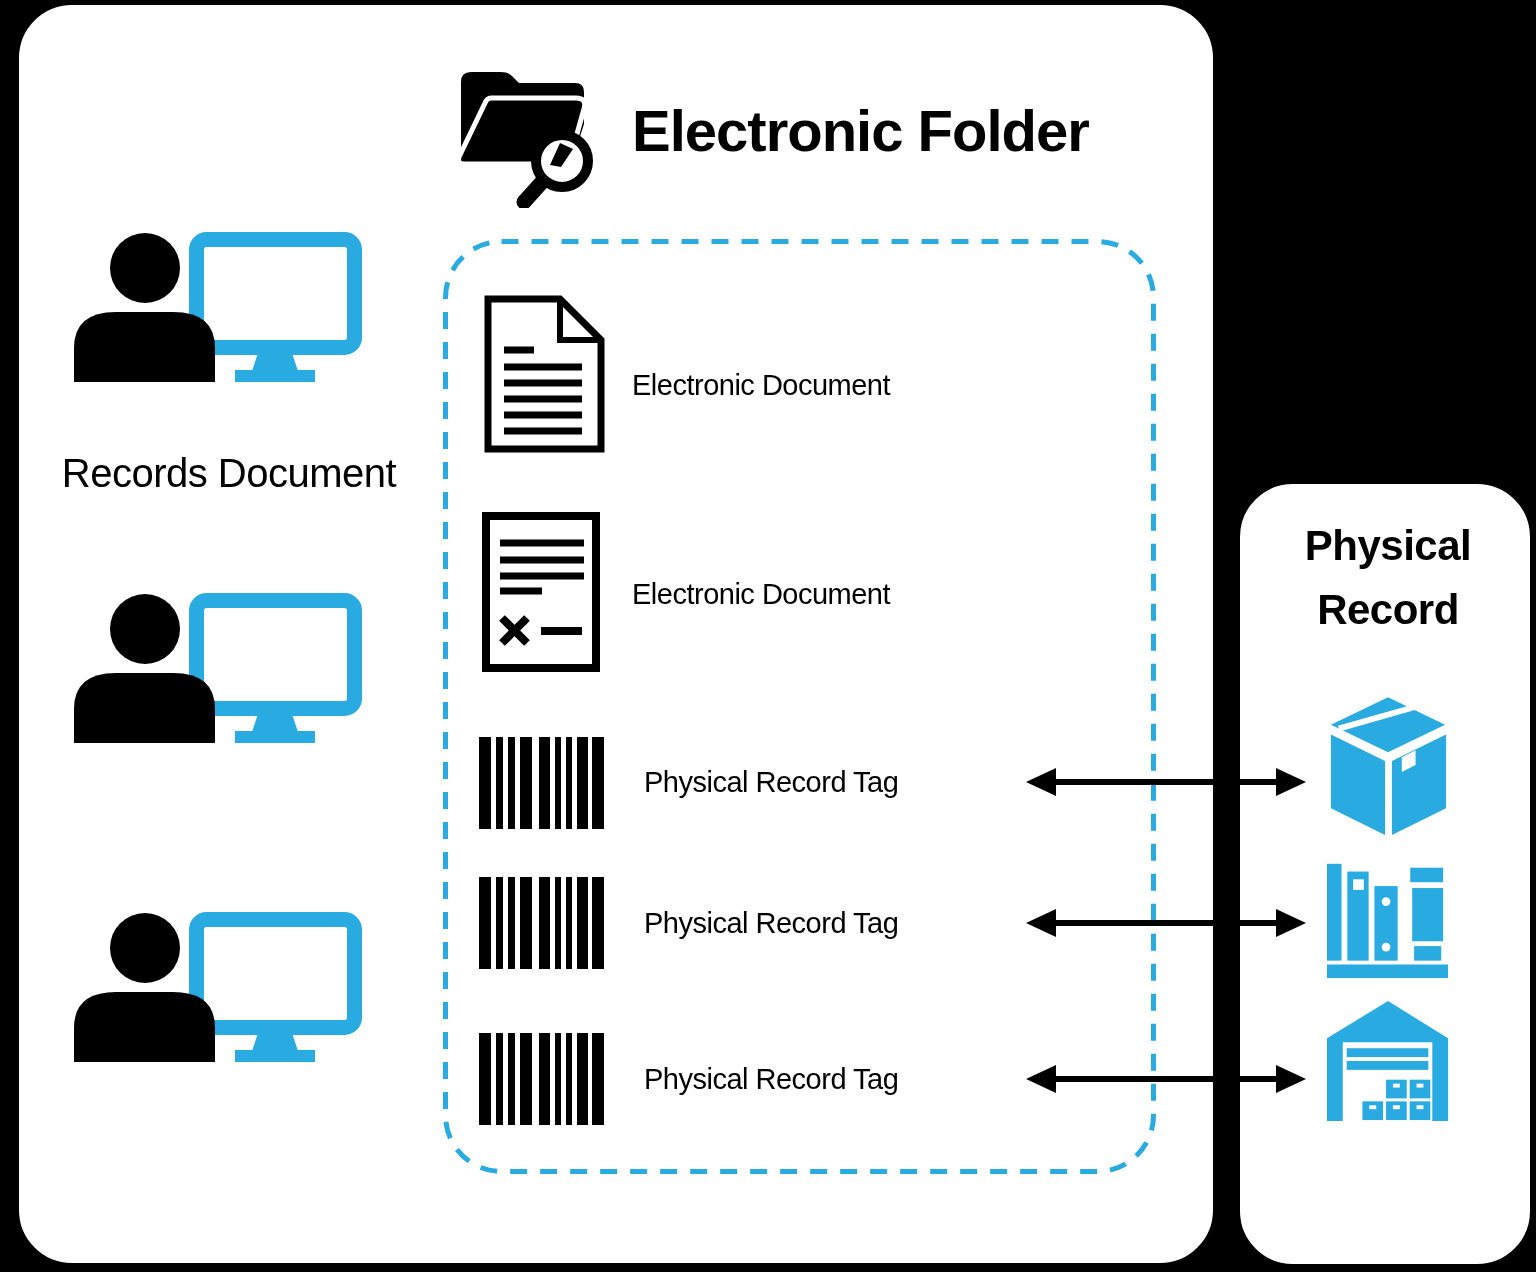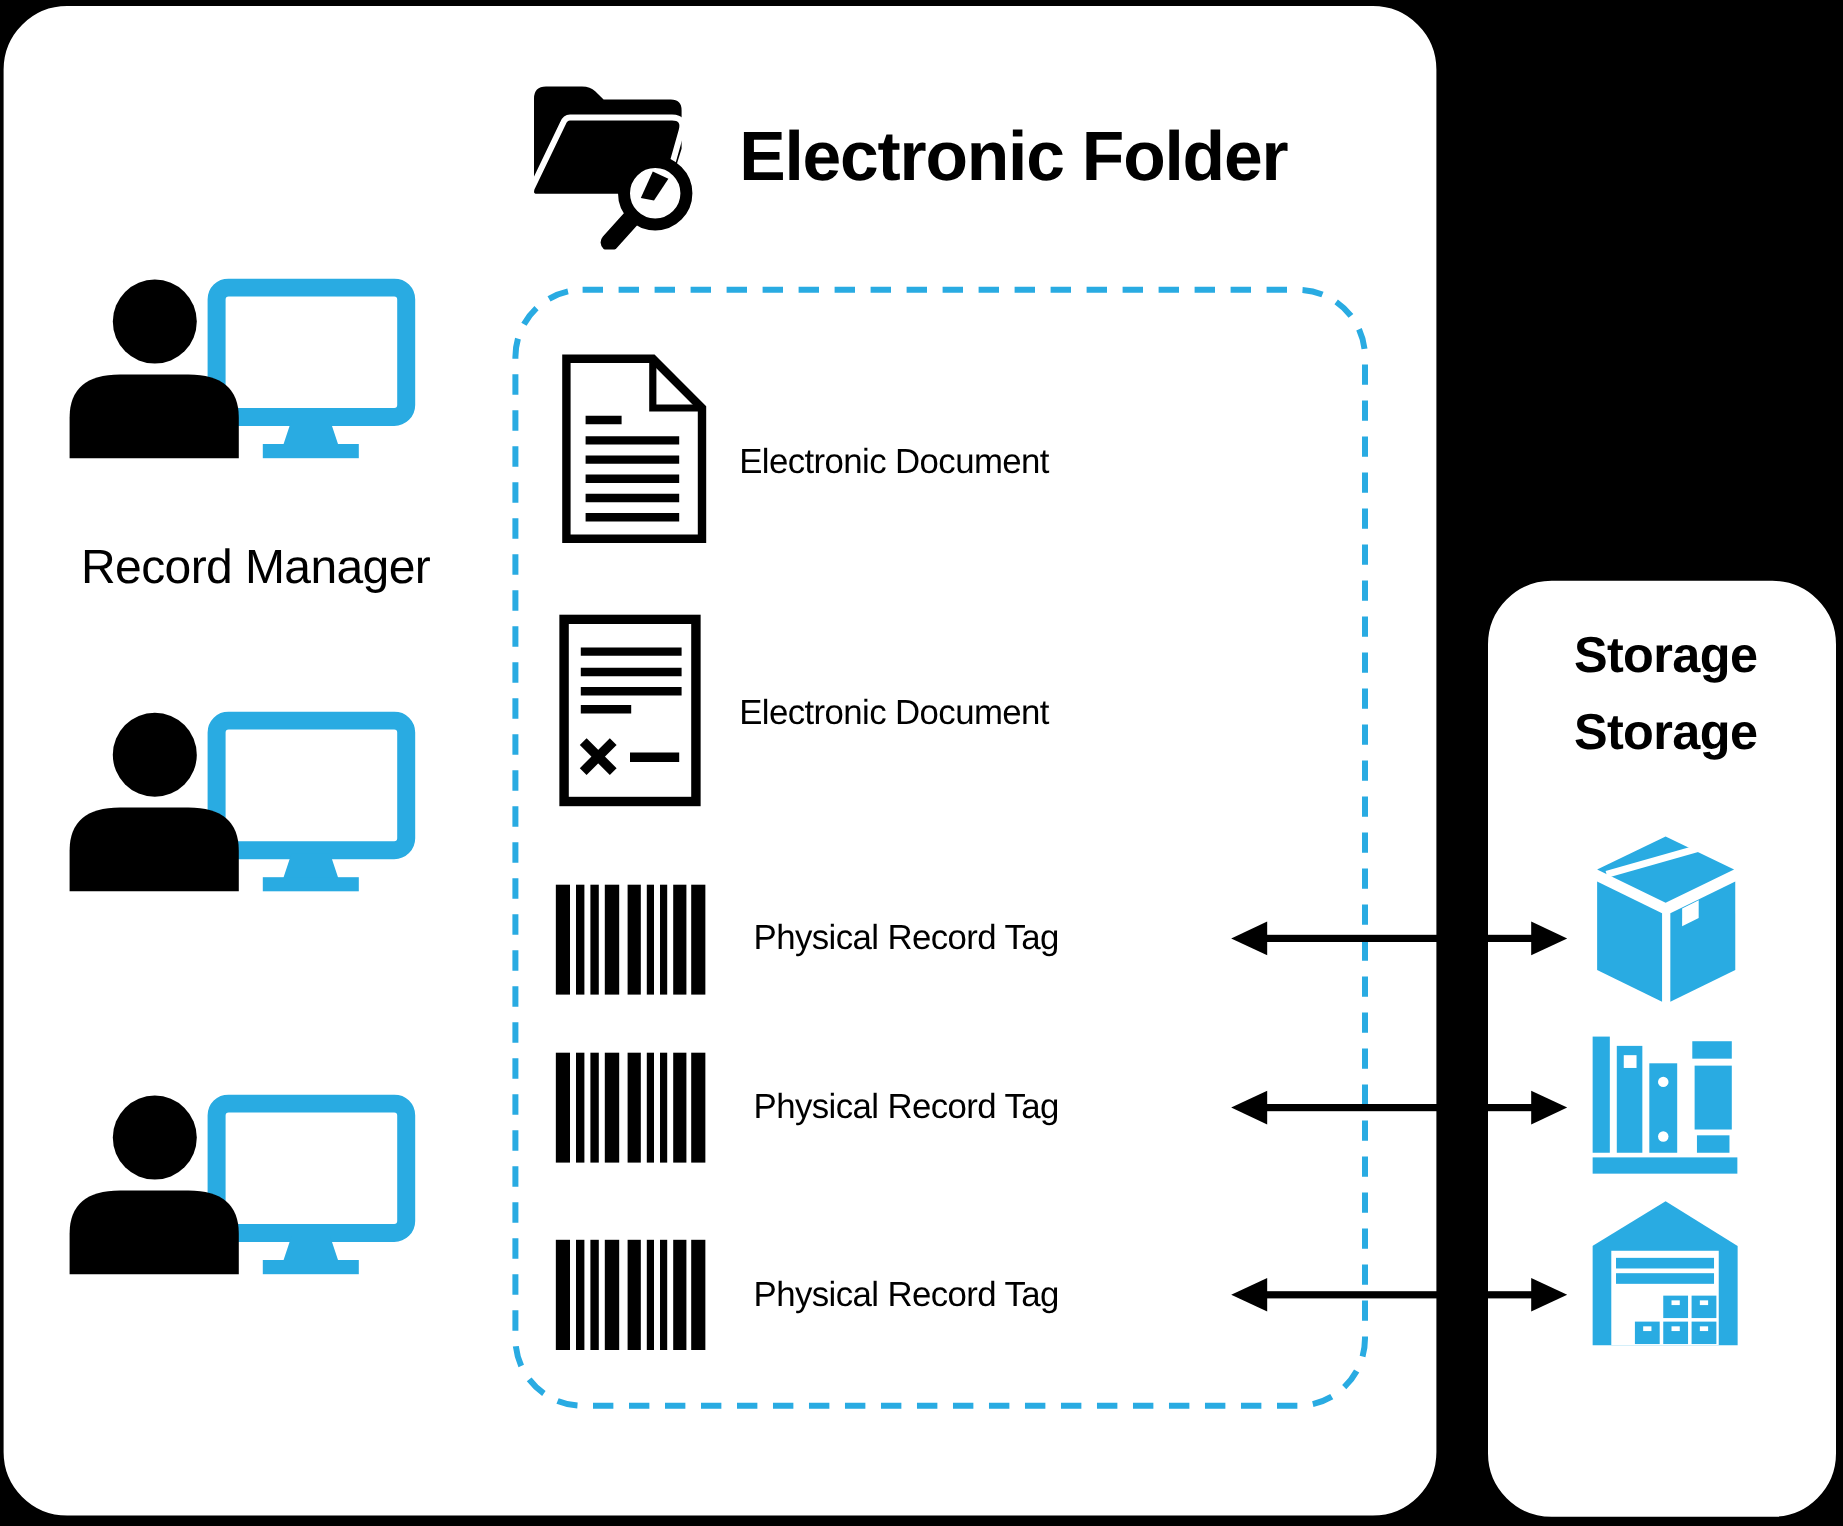--- a/index.html
+++ b/index.html
@@ -2,21 +2,21 @@
 <html><head>
 <meta charset="utf-8">
 <style>
   html,body{margin:0;padding:0;}
   body{
     width:1536px;height:1272px;background:#000;position:relative;
     font-family:"Liberation Sans", sans-serif;color:#000;overflow:hidden;
   }
   #canvas{position:absolute;inset:0;}
   .panel{position:absolute;background:#fff;border:3px solid #000;border-radius:56px;box-sizing:border-box;}
-  #main-panel{left:0;top:2px;width:1200px;height:1264px;}
+  #main-panel{left:16px;top:2px;width:1200px;height:1264px;}
   #storage-panel{left:1237px;top:481px;width:296px;height:786px;}
   .abs{position:absolute;}
   .ink{fill:#000;}
   .blue{fill:#29ABE2;}
   .title{
     position:absolute;left:613px;top:97px;font-size:58px;font-weight:bold;
     letter-spacing:-1px;line-height:58px;white-space:nowrap;
   }
   .item-label{
     position:absolute;font-size:29px;line-height:40px;letter-spacing:-0.5px;white-space:nowrap;
@@ -52,21 +52,21 @@
     </svg>
     <div class="title">Electronic Folder</div>
 
     <svg class="abs" style="left:53px;top:227px" width="292" height="150" viewBox="0 0 292 150">
       <rect x="124.5" y="7.5" width="158" height="108" rx="10" fill="#fff" stroke="#29ABE2" stroke-width="15"></rect>
       <polygon class="blue" points="187,118 219,118 227,142 179,142"></polygon>
       <rect class="blue" x="163" y="138" width="80" height="12"></rect>
       <circle class="ink" cx="73" cy="36" r="35"></circle>
       <path class="ink" d="M2,150 V116 Q2,80 44,80 H101 Q143,80 143,116 V150 Z"></path>
     </svg>
-    <div class="user-label" style="top:448px">Record Manager</div>
+    <div class="user-label" style="top:448px">Records Document</div>
 
     <svg class="abs" style="left:53px;top:588px" width="292" height="150" viewBox="0 0 292 150">
       <rect x="124.5" y="7.5" width="158" height="108" rx="10" fill="#fff" stroke="#29ABE2" stroke-width="15"></rect>
       <polygon class="blue" points="187,118 219,118 227,142 179,142"></polygon>
       <rect class="blue" x="163" y="138" width="80" height="12"></rect>
       <circle class="ink" cx="73" cy="36" r="35"></circle>
       <path class="ink" d="M2,150 V116 Q2,80 44,80 H101 Q143,80 143,116 V150 Z"></path>
     </svg>
 
     <svg class="abs" style="left:53px;top:907px" width="292" height="150" viewBox="0 0 292 150">
@@ -152,21 +152,21 @@
         <rect x="87" y="0" width="6" height="92"></rect>
           <rect x="98" y="0" width="11" height="92"></rect>
         <rect x="113" y="0" width="12" height="92"></rect>
       </g>
     </svg>
     <div class="item-label" style="left:625px;top:1054px">Physical Record Tag</div>
 
   </div>
 
   <div id="storage-panel" class="panel">
-    <div class="storage-title">Storage Storage</div>
+    <div class="storage-title">Physical Record</div>
 
     <svg class="abs" style="left:87px;top:211px" width="123" height="143" viewBox="0 0 125 145">
       <polygon class="blue" points="62,2 120,30 62,58 4,30"></polygon>
       <line x1="12" y1="34" x2="100" y2="9" stroke="#fff" stroke-width="6"></line>
       <polygon class="blue" points="4,40 59,67 59,142 4,115"></polygon>
       <polygon class="blue" points="66,67 121,40 121,115 66,142"></polygon>
       <polygon fill="#fff" points="76,63 90,56 90,71 76,78"></polygon>
     </svg>
 
     <svg class="abs" style="left:87px;top:374px" width="121" height="122" viewBox="0 0 125 122">

